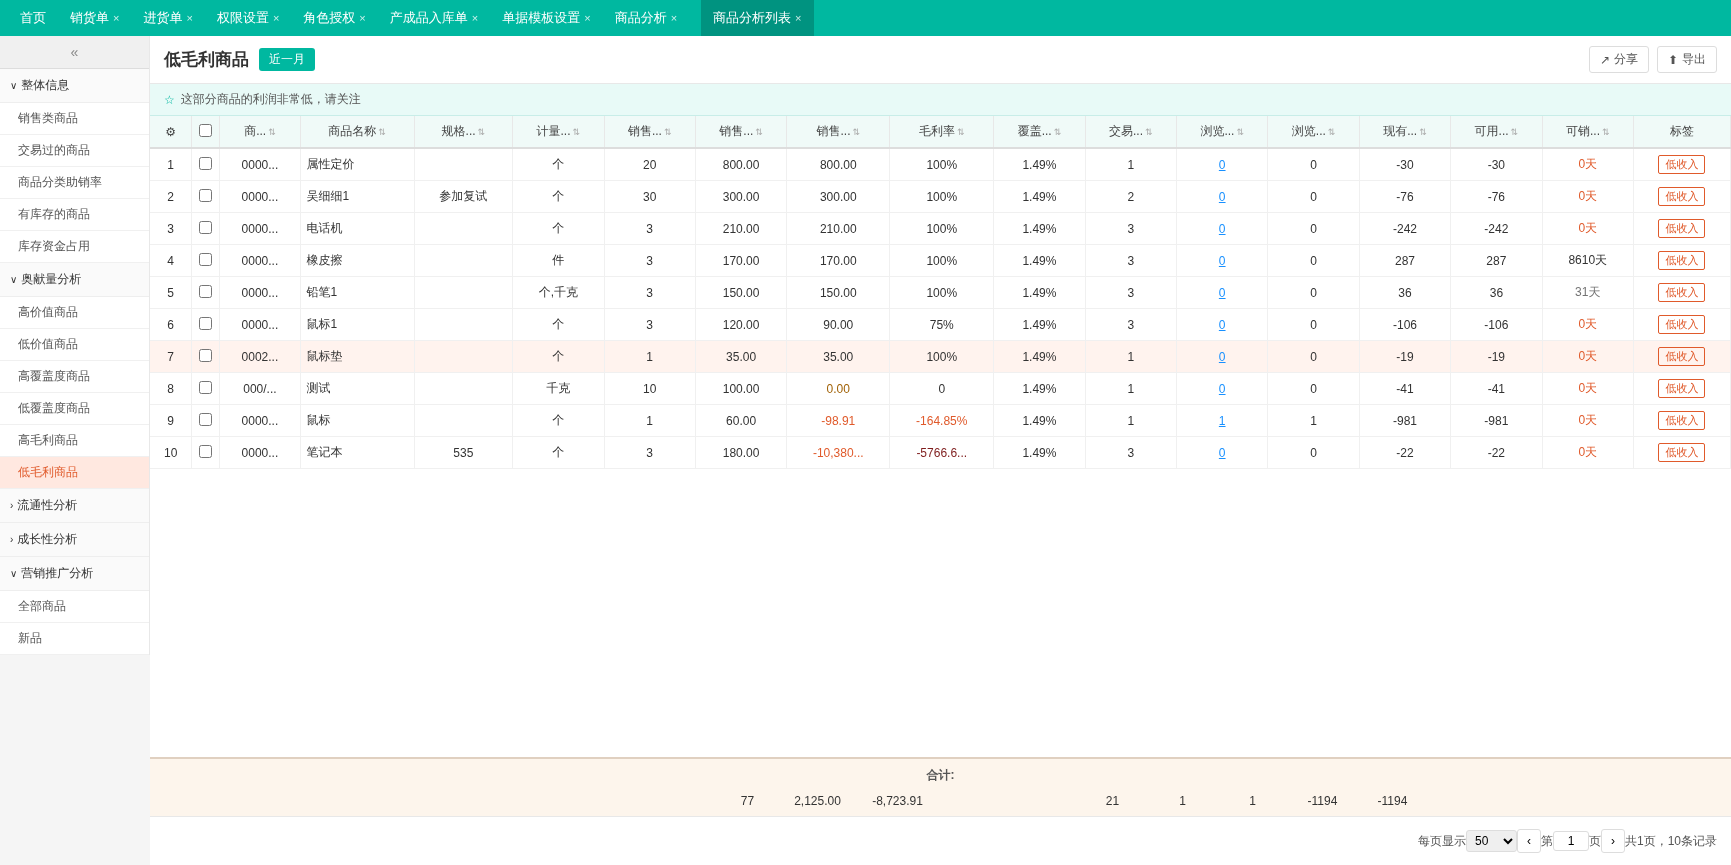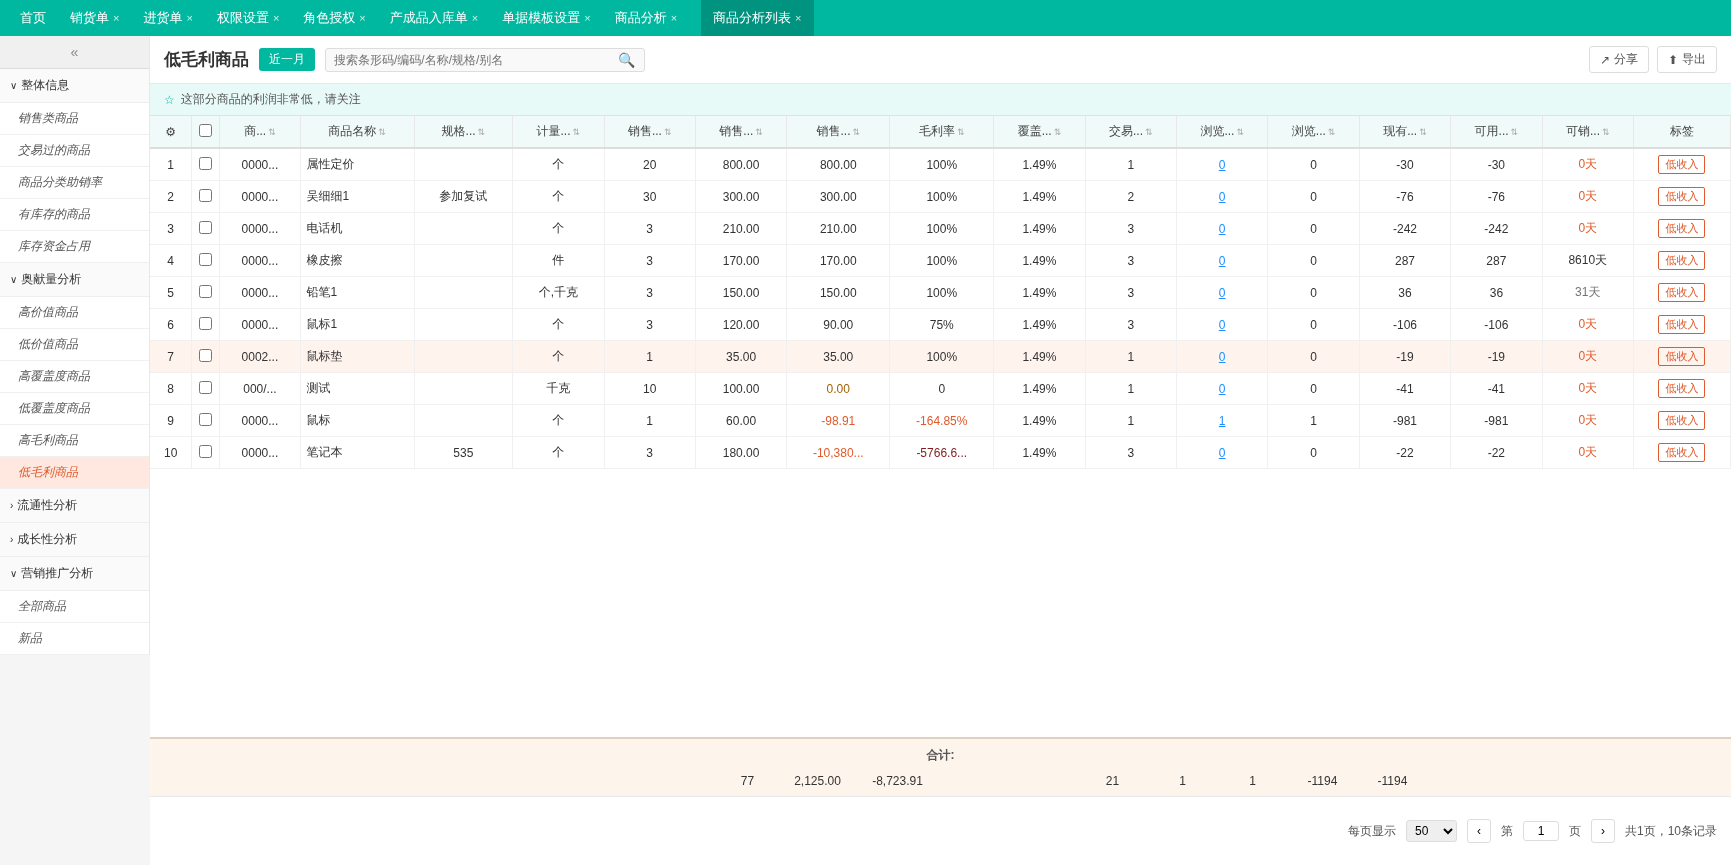--- a/index.html
+++ b/index.html
@@ -49,21 +49,20 @@
       background: #fafafa;
       border-bottom: 1px solid #eee;
     }
     .sidebar-section-header .arrow { margin-right: 4px; font-size: 10px; }
     .sidebar-item {
       padding: 7px 10px 7px 18px;
       color: #555;
       cursor: pointer;
       border-bottom: 1px solid #f0f0f0;
       font-size: 12px;
-      font-style: italic;
     }
     .sidebar-item.active { background: #ffe8e0; color: #e05a2b; }
 
     
     .content {
       flex: 1;
       display: flex;
       flex-direction: column;
       overflow: hidden;
       background: #fff;
@@ -208,24 +207,24 @@
       text-align: center;
       color: #333;
       padding: 0 6px;
     }
 
     
     .pagination-bar {
       display: flex;
       align-items: center;
       justify-content: flex-end;
-      padding: 22px 14px;
+      padding: 12px 14px;
       border-top: 1px solid #e8e8e8;
       background: #fff;
-      gap: 10px;
+      gap: 0;
       font-size: 12px;
       color: #555;
       flex-shrink: 0;
     }
     .page-size-label { color: #555; }
     .page-size-select {
       border: 1px solid #ddd;
       border-radius: 3px;
       padding: 2px 4px;
       font-size: 12px;
@@ -314,24 +313,20 @@
         <div class="sidebar-item">全部商品</div>
         <div class="sidebar-item">新品</div>
       </div>
   </div>
 
   <div class="content">
 
     <div class="content-header">
       <span class="page-title">低毛利商品</span>
       <button class="time-filter-btn">近一月</button>
-      <div class="search-box">
-        <input type="text" placeholder="搜索条形码/编码/名称/规格/别名" style="">
-        <span class="search-icon">🔍</span>
-      </div>
       <div class="header-actions">
         <button class="action-btn">
           <span>↗</span>
           <span>分享</span>
         </button>
         <button class="action-btn">
           <span>⬆</span>
           <span>导出</span>
         </button>
       </div>

